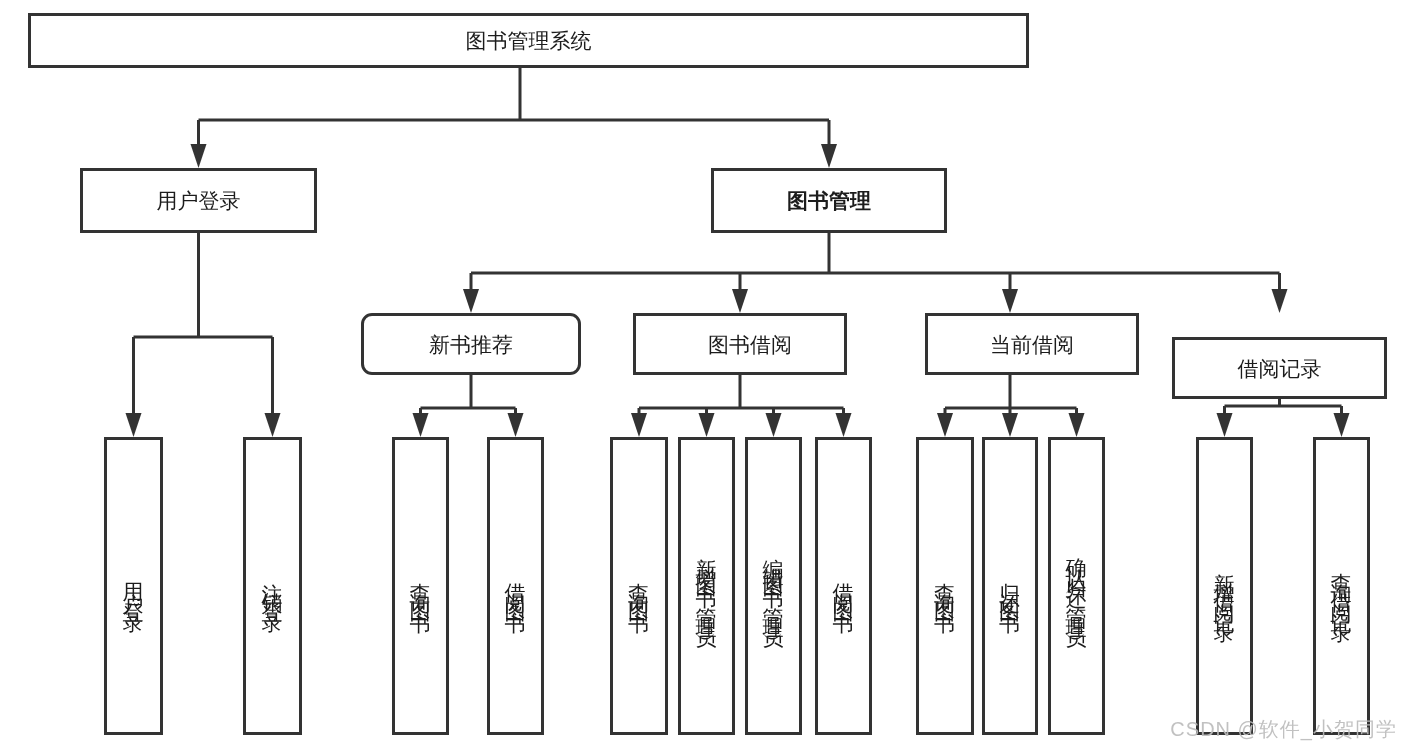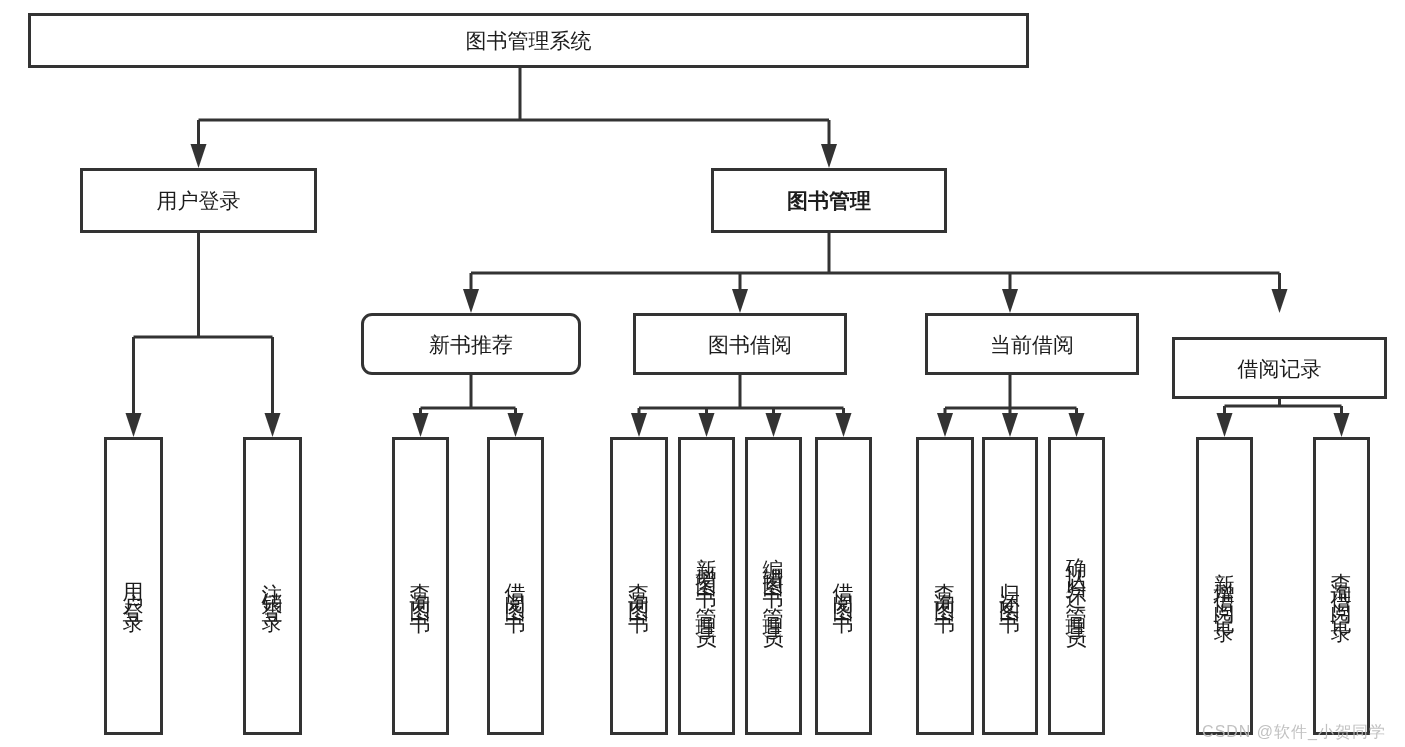--- a/index.html
+++ b/index.html
@@ -63,23 +63,23 @@
   .n-bor-2  { left: 745px;  width: 57px; }
   .n-bor-3  { left: 815px;  width: 57px; }
   .n-cur-0  { left: 916px;  width: 58px; }
   .n-cur-1  { left: 982px;  width: 56px; }
   .n-cur-2  { left: 1048px; width: 57px; }
   .n-recd-0 { left: 1196px; width: 57px; }
   .n-recd-1 { left: 1313px; width: 57px; }
 
   #watermark {
     position: absolute;
-    right: 19px;
+    right: 8px;
     bottom: 4px;
-    font-size: 16px;
+    font-size: 20px;
     color: rgba(188, 188, 188, 0.92);
     letter-spacing: 1px;
     z-index: 5;
     white-space: nowrap;
   }
 </style>
 </head>
 <body>
 
 <div id="stage">

